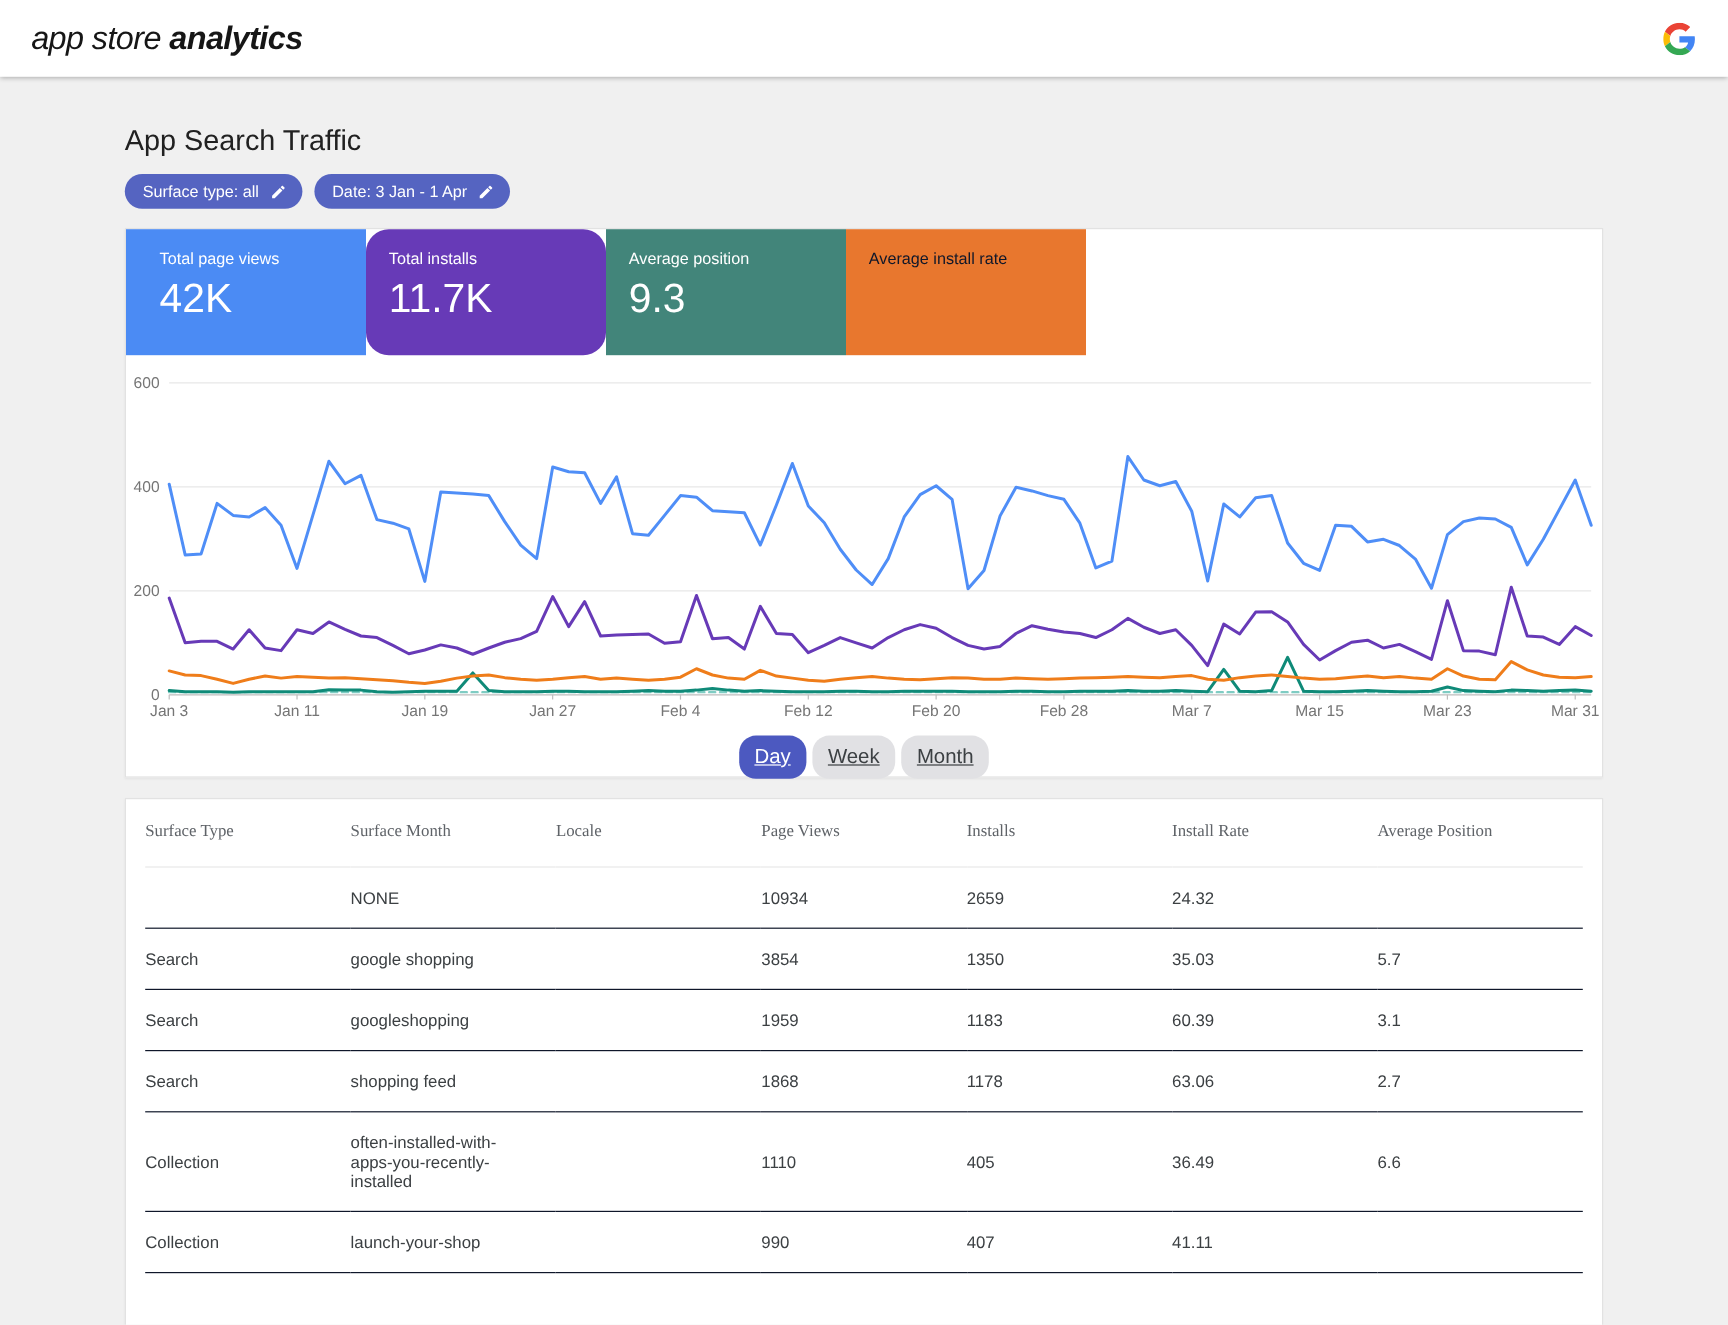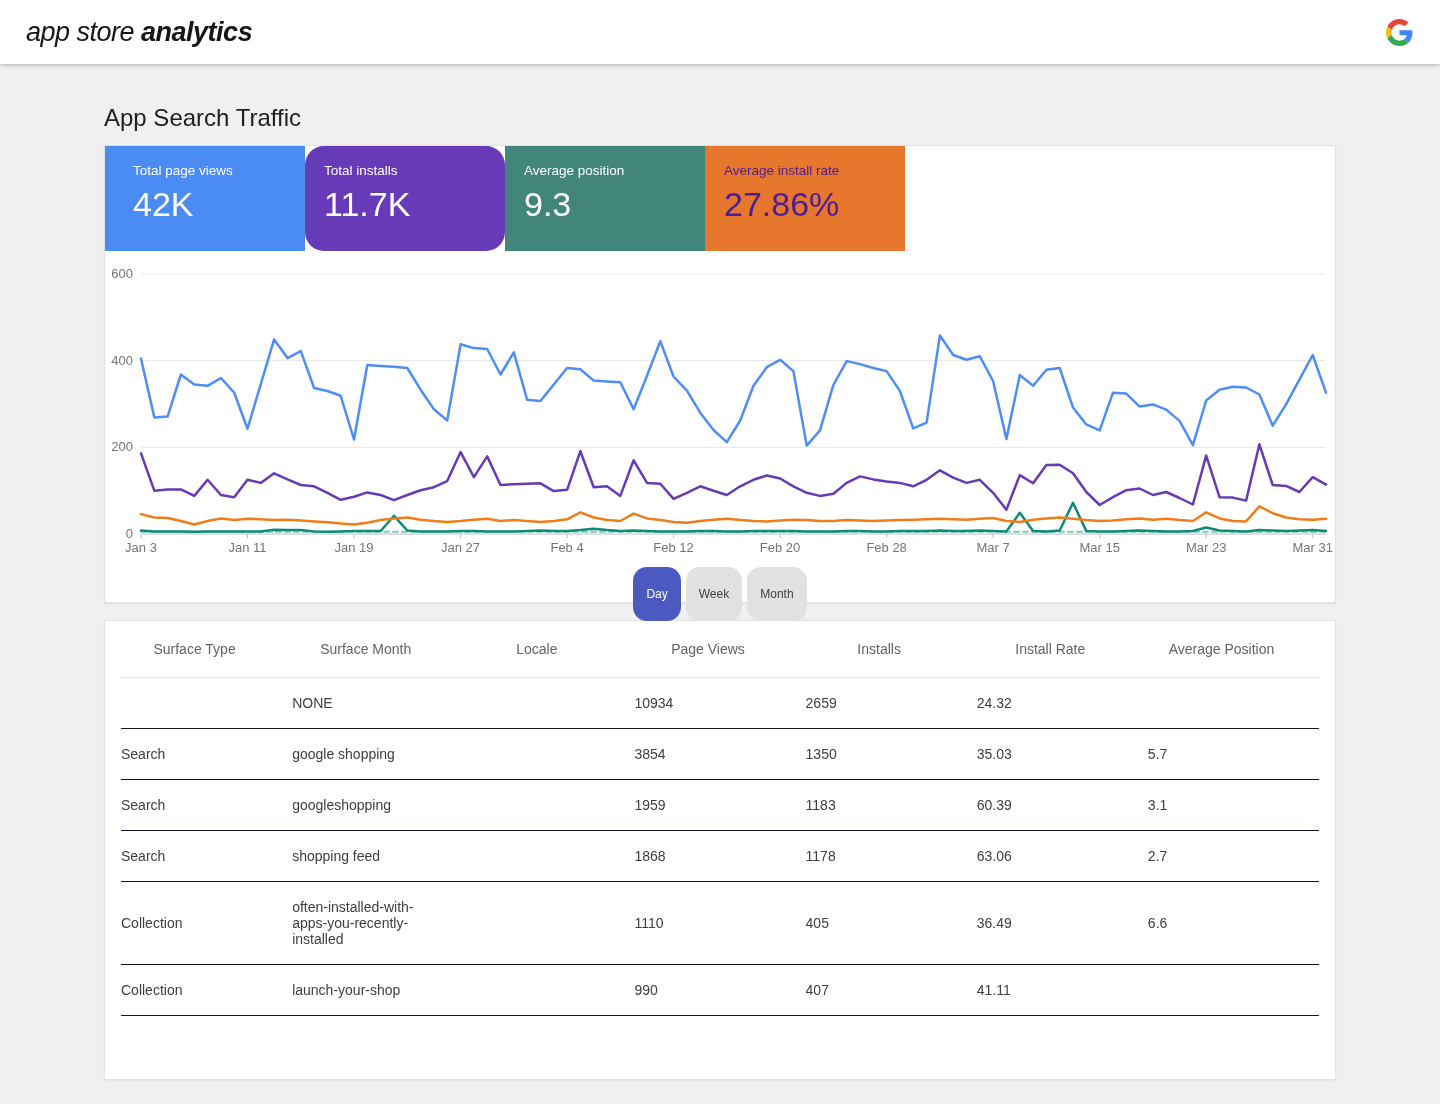--- a/index.html
+++ b/index.html
@@ -31,30 +31,30 @@
   .chip svg { width:14px; height:14px; fill:#fff; }
   .panel { background:#fff; border:1px solid #e2e2e2; box-shadow:0 1px 2px rgba(0,0,0,.06); }
   .chart-panel { height:458px; position:relative; }
   .cards { display:flex; }
   .card { width:200px; height:105px; padding:17px 14px 0 19px; }
   .card .lbl { font-size:13.5px; }
   .card .val { font-size:34px; margin-top:7px; }
   #chart { margin-top:9px; }
   .toggle { display:flex; justify-content:center; gap:5px; margin-top:3px; }
   .toggle button {
-    border:none; cursor:pointer; font-family:inherit; font-size:12px;
-    border-radius:14px; padding:20px 13px; background:#e1e1e4; color:#3c4043;
+    border:none; cursor:pointer; font-family:inherit; font-size:17px;
+    border-radius:14px; padding:8px 13px; background:#e1e1e4; color:#3c4043;text-decoration:underline;
   }
   .toggle button.sel { background:#4c59c0; color:#fff; }
   
   .table-panel { margin-top:17px; padding:0 16px; min-height:460px; }
   table { width:100%; border-collapse:collapse; table-layout:fixed; }
   th {
-    text-align:center; font-weight:400; font-size:14px; color:#5f6368;
-    height:56px; padding:0 24px 0 0; border-bottom:1px solid #e8e8e8;
+    text-align:left; font-weight:400; font-size:14px; color:#5f6368;
+    height:56px; padding:0 24px 0 0; border-bottom:1px solid #e8e8e8;font-family:Liberation Serif, serif;
   }
   td {
     font-size:14px; color:#3c4043; padding:17px 44px 17px 0;
     border-bottom:1px solid #0f172a; vertical-align:middle; word-wrap:break-word;
   }
   text { font-family:"Liberation Sans", sans-serif; }
 </style>
 </head>
 <body>
 
@@ -68,38 +68,51 @@
       <path fill="#4285F4" d="M46.98 24.55c0-1.57-.15-3.09-.38-4.55H24v9.02h12.94c-.58 2.96-2.26 5.48-4.78 7.18l7.73 6c4.51-4.18 7.09-10.36 7.09-17.65z"></path>
       <path fill="#FBBC05" d="M10.53 28.59c-.48-1.45-.76-2.99-.76-4.59s.27-3.14.76-4.59l-7.98-6.19C.92 16.46 0 20.12 0 24c0 3.88.92 7.54 2.56 10.78l7.97-6.19z"></path>
       <path fill="#34A853" d="M24 48c6.48 0 11.93-2.13 15.89-5.81l-7.73-6c-2.15 1.45-4.92 2.3-8.16 2.3-6.26 0-11.57-4.22-13.47-9.91l-7.98 6.19C6.51 42.62 14.62 48 24 48z"></path>
     </svg>
   </div>
 </header>
 
 <main>
   <h1>App Search Traffic</h1>
 
+  <div class="chips">
+    <button class="chip">
+      <span>Surface type: all</span>
+      <svg viewBox="0 0 24 24">
+          <path d="M3 17.25V21h3.75L17.81 9.94l-3.75-3.75L3 17.25zM20.71 7.04c.39-.39.39-1.02 0-1.41l-2.34-2.34c-.39-.39-1.02-.39-1.41 0l-1.83 1.83 3.75 3.75 1.83-1.83z"></path>
+        </svg>
+    </button>
+    <button class="chip">
+      <span>Date: 3 Jan - 1 Apr</span>
+      <svg viewBox="0 0 24 24">
+          <path d="M3 17.25V21h3.75L17.81 9.94l-3.75-3.75L3 17.25zM20.71 7.04c.39-.39.39-1.02 0-1.41l-2.34-2.34c-.39-.39-1.02-.39-1.41 0l-1.83 1.83 3.75 3.75 1.83-1.83z"></path>
+        </svg>
+    </button>
+  </div>
 
   <section class="panel chart-panel">
     <div class="cards">
       <div class="card" style="background: rgb(75, 139, 244); color: rgb(255, 255, 255); padding-left: 28px;">
         <div class="lbl">Total page views</div>
         <div class="val">42K</div>
       </div>
       <div class="card" style="background: rgb(103, 58, 183); color: rgb(255, 255, 255); border-radius: 19px;">
         <div class="lbl">Total installs</div>
         <div class="val">11.7K</div>
       </div>
       <div class="card" style="background: rgb(66, 133, 122); color: rgb(255, 255, 255);">
         <div class="lbl">Average position</div>
         <div class="val">9.3</div>
       </div>
-      <div class="card" style="background: rgb(232, 119, 46); color: #4c1d95;">
+      <div class="card" style="background: rgb(232, 119, 46); color: #0f172a;">
         <div class="lbl">Average install rate</div>
-        <div class="val">27.86%</div>
       </div>
     </div>
     <div id="chart"><svg width="1230" height="300" viewBox="0 0 1230 300">
           <line x1="36" x2="1221" y1="274" y2="274" stroke="#bdbdbd" stroke-width="1"></line>
           <text x="28" y="278" text-anchor="end" font-size="13" fill="#757575">0</text>
           <line x1="36" x2="1221" y1="187.33333333333334" y2="187.33333333333334" stroke="#e7e7e7" stroke-width="1"></line>
           <text x="28" y="191.33333333333334" text-anchor="end" font-size="13" fill="#757575">200</text>
           <line x1="36" x2="1221" y1="100.66666666666667" y2="100.66666666666667" stroke="#e7e7e7" stroke-width="1"></line>
           <text x="28" y="104.66666666666667" text-anchor="end" font-size="13" fill="#757575">400</text>
           <line x1="36" x2="1221" y1="14" y2="14" stroke="#e7e7e7" stroke-width="1"></line>

